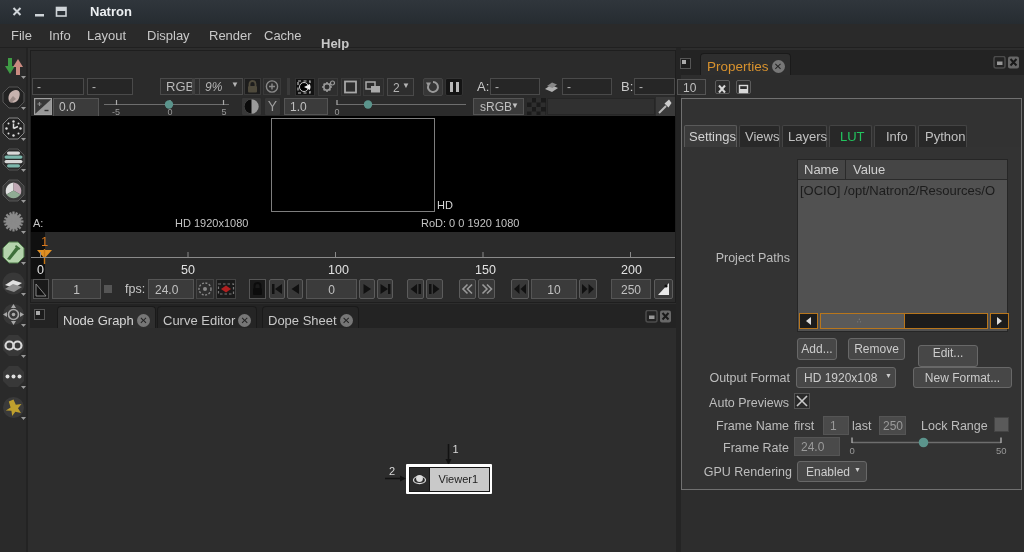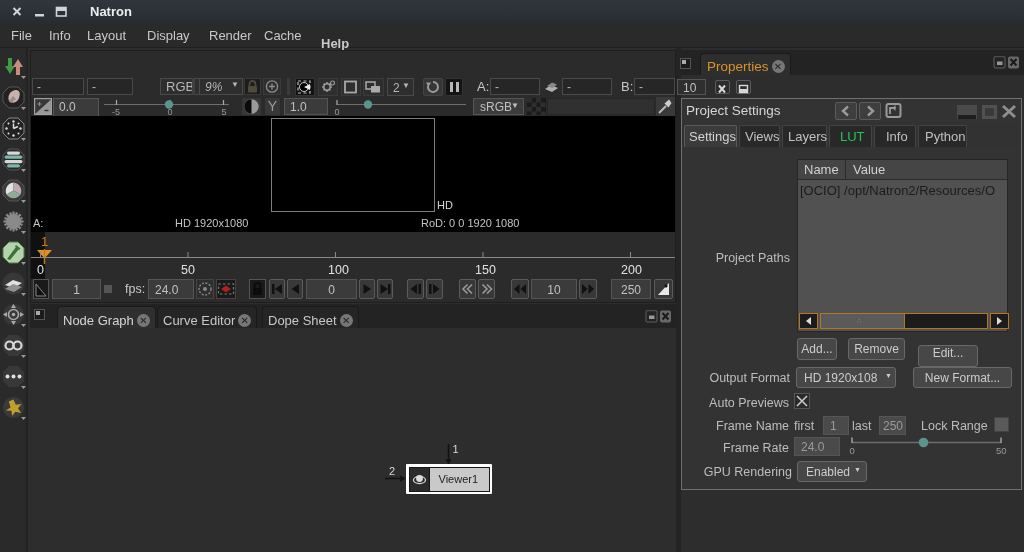--- a/index.html
+++ b/index.html
@@ -493,45 +493,20 @@
   </div>
   <div class="btn" style="left:55px;top:32px;width:15px;height:14px;background:#2d2d2d;">
     <svg width="13" height="12">
           <rect x="2.5" y="2.5" width="8" height="7" fill="none" stroke="#d8d8d8" stroke-width="1.4"></rect>
           <rect x="2.5" y="6" width="8" height="3.5" fill="#d8d8d8"></rect>
         </svg>
   </div>
 
   <div class="abs" style="left:0px;top:50px;width:341px;height:392px;background:#323232;border:1px solid #707070;" id="pspane">
 
-    <div class="abs" style="left:0;top:0;width:339px;height:24px;background:#333;">
-      <div class="abs" style="left:4px;top:4px;color:#d6d6d6;font-size:13.5px;">Project Settings</div>
-      <div class="btn" style="left:153px;top:3px;width:22px;height:18px;background:#3e3e3e;">
-        <svg width="20" height="16">
-              <path d="M12 3.5 L7 8 L12 12.5" stroke="#9a9a9a" stroke-width="2.4" fill="none"></path>
-            </svg>
-      </div>
-      <div class="btn" style="left:177px;top:3px;width:22px;height:18px;background:#3e3e3e;">
-        <svg width="20" height="16">
-              <path d="M8 3.5 L13 8 L8 12.5" stroke="#9a9a9a" stroke-width="2.4" fill="none"></path>
-            </svg>
-      </div>
-      <svg class="abs" style="left:203px;top:3px;" width="18" height="17">
-        <rect x="1.5" y="2" width="14" height="13" rx="2" fill="none" stroke="#9a9a9a" stroke-width="2"></rect>
-        <path d="M5 12 L5 6 L10.5 6" stroke="#9a9a9a" stroke-width="1.8" fill="none"></path>
-        <path d="M10.5 3 L10.5 9 L7.5 6 Z" fill="#9a9a9a"></path>
-      </svg>
-      <svg class="abs" style="left:273px;top:2px;" width="66" height="19">
-        <rect x="2" y="4" width="20" height="14" fill="#4a4a4a"></rect>
-        <rect x="3" y="14" width="18" height="4" fill="#1e1e1e"></rect>
-        <rect x="27" y="4" width="15" height="14" fill="#515151"></rect>
-        <rect x="30" y="7" width="9" height="8" fill="#3a3a3a"></rect>
-        <path d="M48 5 L60 16 M60 5 L48 16" stroke="#8e8e8e" stroke-width="3"></path>
-      </svg>
-    </div>
 
     <div class="abs" style="left:0;top:24px;width:339px;height:24px;">
       <div class="abs" style="left:2px;top:2px;width:53px;height:22px;background:#3b3b3b;border:1px solid #5a5a5a;border-bottom:none;border-radius:2px 2px 0 0;color:#d2d2d2;font-size:13px;padding:3px 0 0 4px;">Settings</div>
       <div class="abs" style="left:57px;top:2px;width:41px;height:22px;background:#282828;border:1px solid #444;border-bottom:none;border-radius:2px 2px 0 0;color:#c0c0c0;font-size:13px;padding:3px 0 0 5px;">Views</div>
       <div class="abs" style="left:100px;top:2px;width:45px;height:22px;background:#282828;border:1px solid #444;border-bottom:none;border-radius:2px 2px 0 0;color:#c0c0c0;font-size:13px;padding:3px 0 0 5px;">Layers</div>
       <div class="abs" style="left:147px;top:2px;width:43px;height:22px;background:#282828;border:1px solid #444;border-bottom:none;border-radius:2px 2px 0 0;color:#22c55e;font-size:13px;padding:3px 0 0 10px;">LUT</div>
       <div class="abs" style="left:192px;top:2px;width:42px;height:22px;background:#282828;border:1px solid #444;border-bottom:none;border-radius:2px 2px 0 0;color:#c0c0c0;font-size:13px;padding:3px 0 0 11px;">Info</div>
       <div class="abs" style="left:236px;top:2px;width:49px;height:22px;background:#282828;border:1px solid #444;border-bottom:none;border-radius:2px 2px 0 0;color:#c0c0c0;font-size:13px;padding:3px 0 0 6px;">Python</div>
     </div>
 

